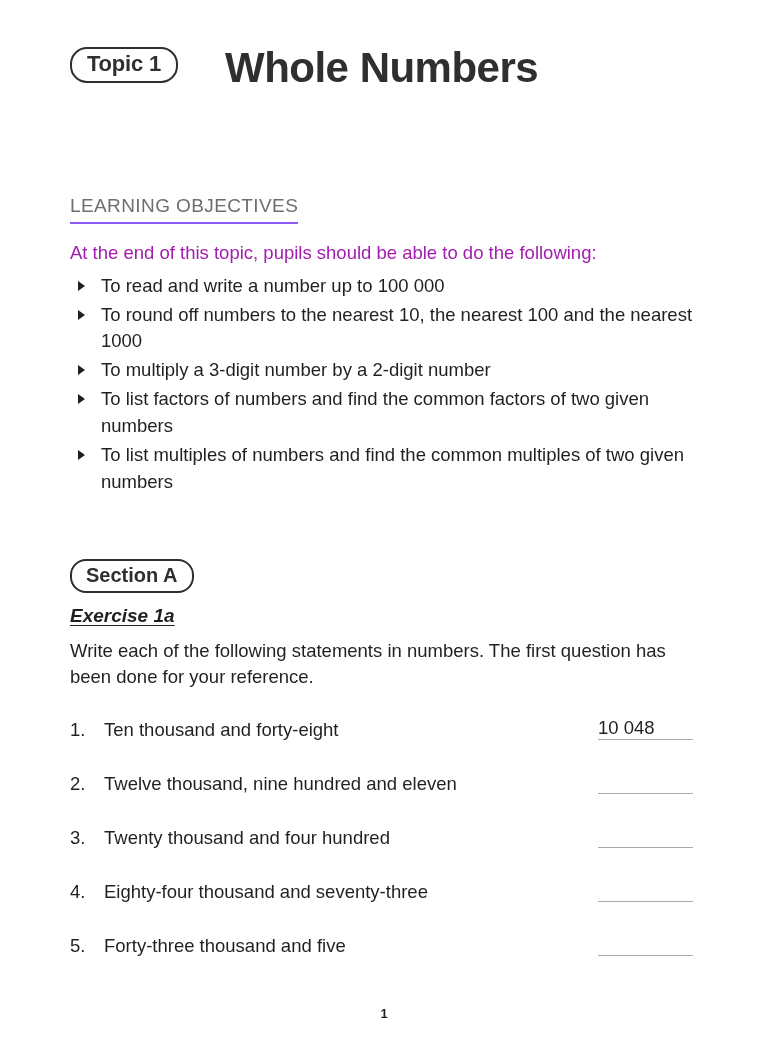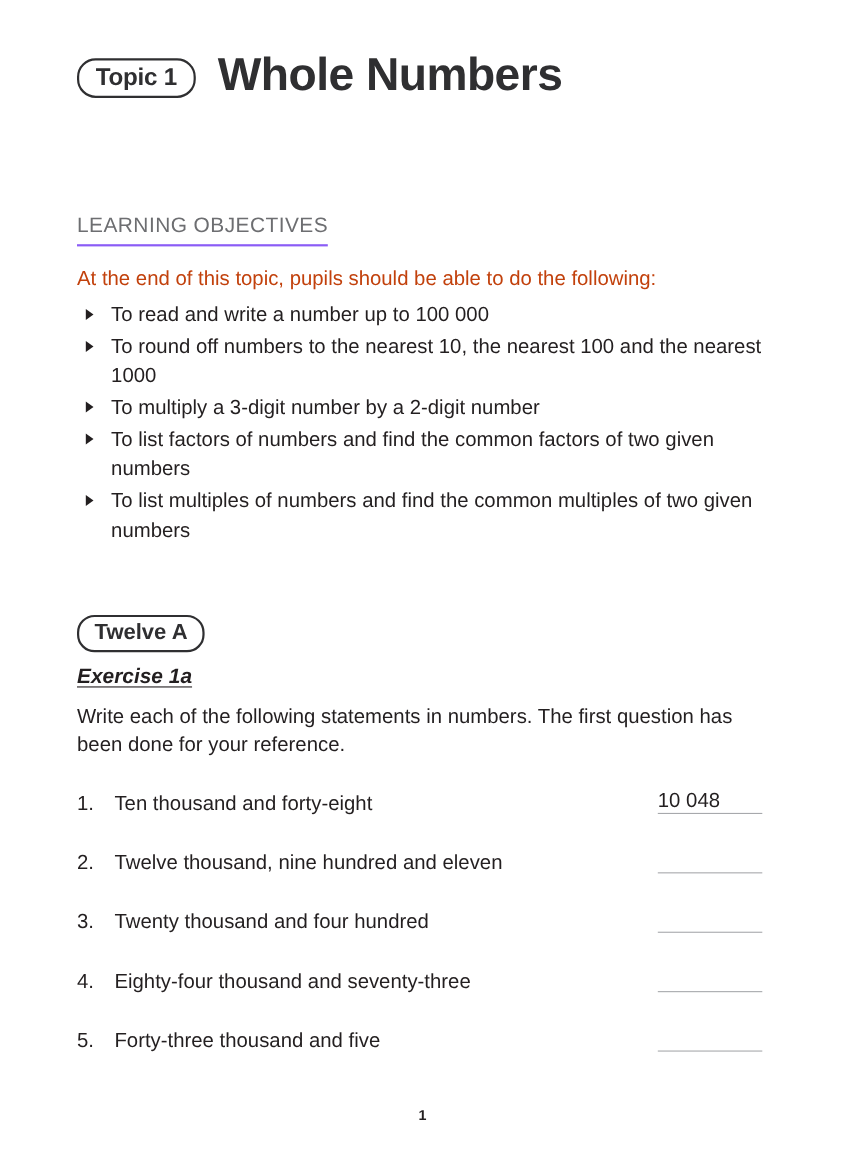--- a/index.html
+++ b/index.html
@@ -23,22 +23,22 @@
     width: 768px;
     height: 1051px;
   }
 
   
   .header {
     position: absolute;
     left: 70px;
     top: 47px;
     display: flex;
-    align-items: flex-end;
-    gap: 20px;
+    align-items: flex-start;
+    gap: 47px;
   }
 
   .topic-pill {
     border: 2px solid #2f2f31;
     border-radius: 17px;
     padding: 4px 15px 6px 15px;
     font-size: 22px;
     font-weight: bold;
     line-height: 1;
     color: #2f2f31;
@@ -69,21 +69,21 @@
     letter-spacing: 0.4px;
     padding-bottom: 5px;
     display: inline-block;
     border-bottom: 2px solid #8b5cf6;
     line-height: 1.1;
   }
 
   .lo-intro {
     margin-top: 17px;
     font-size: 18.5px;
-    color: #c2410c;
+    color: #a21caf;
     line-height: 1.35;
   }
 
   .lo-list {
     margin: 7px 0 0 0;
     padding: 0;
     list-style: none;
   }
 
   .lo-item {
@@ -243,21 +243,21 @@
         <span>To list factors of numbers and find the common factors of two given numbers</span>
       </li>
       <li class="lo-item">
         <span class="lo-bullet"></span>
         <span>To list multiples of numbers and find the common multiples of two given numbers</span>
       </li>
     </ul>
   </div>
 
   <div class="section-pill-wrap">
-    <div class="section-pill">Twelve A</div>
+    <div class="section-pill">Section A</div>
   </div>
 
   <div class="exercise-title">Exercise 1a</div>
 
   <div class="exercise-instruction">Write each of the following statements in numbers. The first question has been done for your reference.</div>
 
   <div class="questions">
 
     <div class="question-row">
       <div class="q-num">1.</div>

